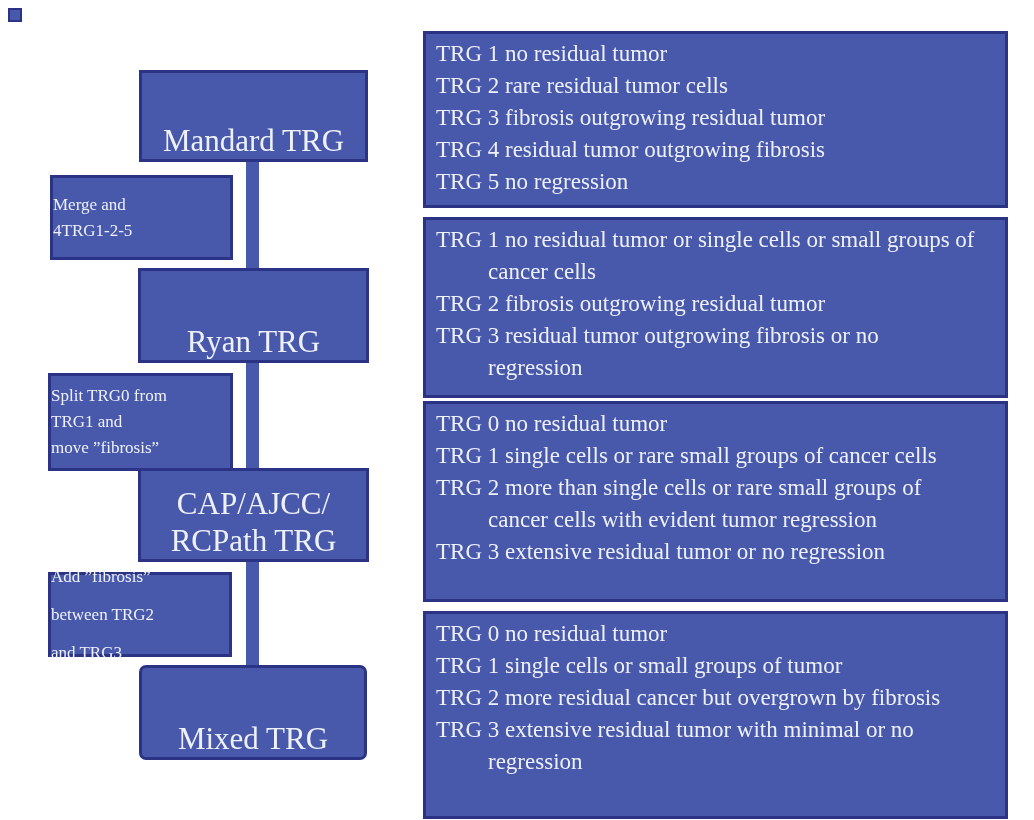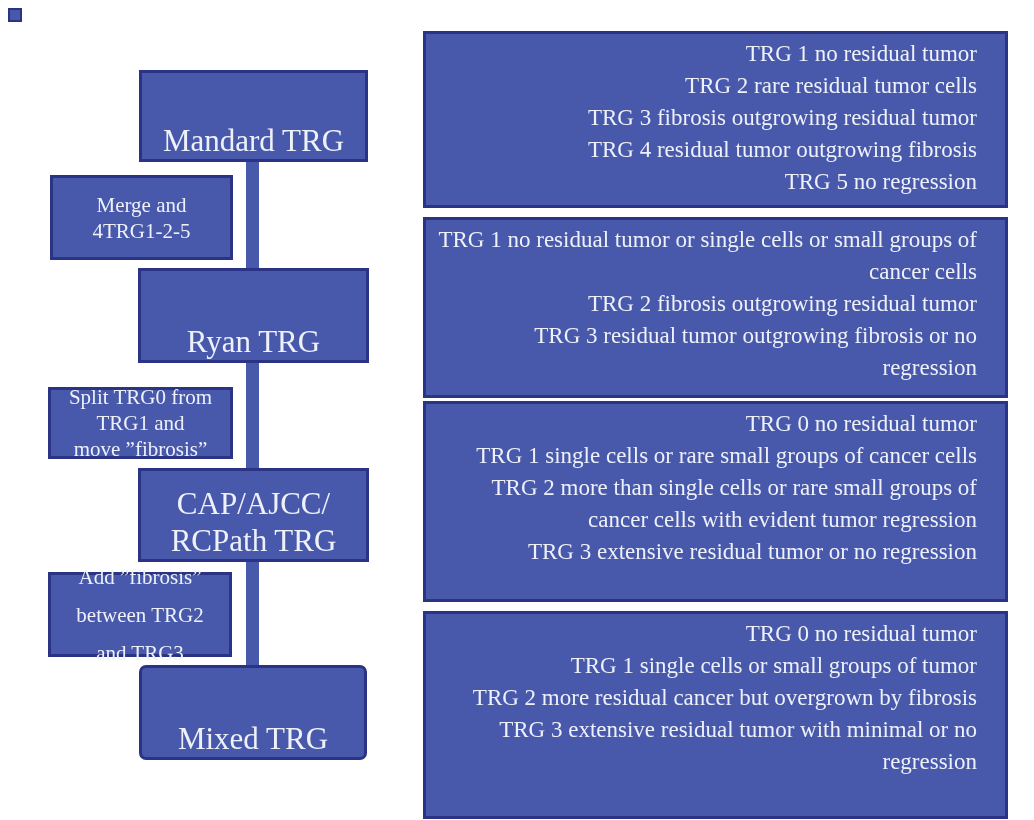--- a/index.html
+++ b/index.html
@@ -25,36 +25,35 @@
     align-items: center;
     text-align: center;
     font-size: 31px;
     line-height: 37px;
     white-space: nowrap;
   }
   .change-box {
     display: flex;
     flex-direction: column;
     justify-content: center;
-    align-items: center;
+    align-items: flex-start;
     text-align: center;
-    font-size: 21px;
+    font-size: 17px;
     line-height: 26px;
     white-space: nowrap;
   }
   .criteria-box {
     font-size: 23px;
     line-height: 32px;
     padding: 4px 28px 4px 10px;
     overflow: hidden;
   }
   .trg-item {
     padding-left: 52px;
     text-indent: -52px;
-    text-align: right;
   }
   .connector {
     position: absolute;
     background: var(--box-fill, #4859ac);
   }
   .corner-mark {
     position: absolute;
     box-sizing: border-box;
     background: var(--box-fill, #4859ac);
     border: 2px solid var(--box-border, #2b3385);
@@ -84,21 +83,21 @@
 
   <div class="box stage-box" style="left:139px; top:665px; width:228px; height:95px;border-radius:7px;">
       <div>Mixed TRG</div>
     </div>
 
   <div class="box change-box" style="left:50px; top:175px; width:183px; height:85px;">
       <div>Merge and</div>
       <div>4TRG1-2-5</div>
     </div>
 
-  <div class="box change-box" style="left:48px; top:373px; width:185px; height:72px;margin-top:14px;">
+  <div class="box change-box" style="left:48px; top:373px; width:185px; height:98px;">
       <div>Split TRG0 from</div>
       <div>TRG1 and</div>
       <div>move ”fibrosis”</div>
     </div>
 
   <div class="box change-box" style="left:48px; top:572px; width:184px; height:85px;gap:12px;">
       <div>Add ”fibrosis”</div>
       <div>between TRG2</div>
       <div>and TRG3</div>
     </div>

